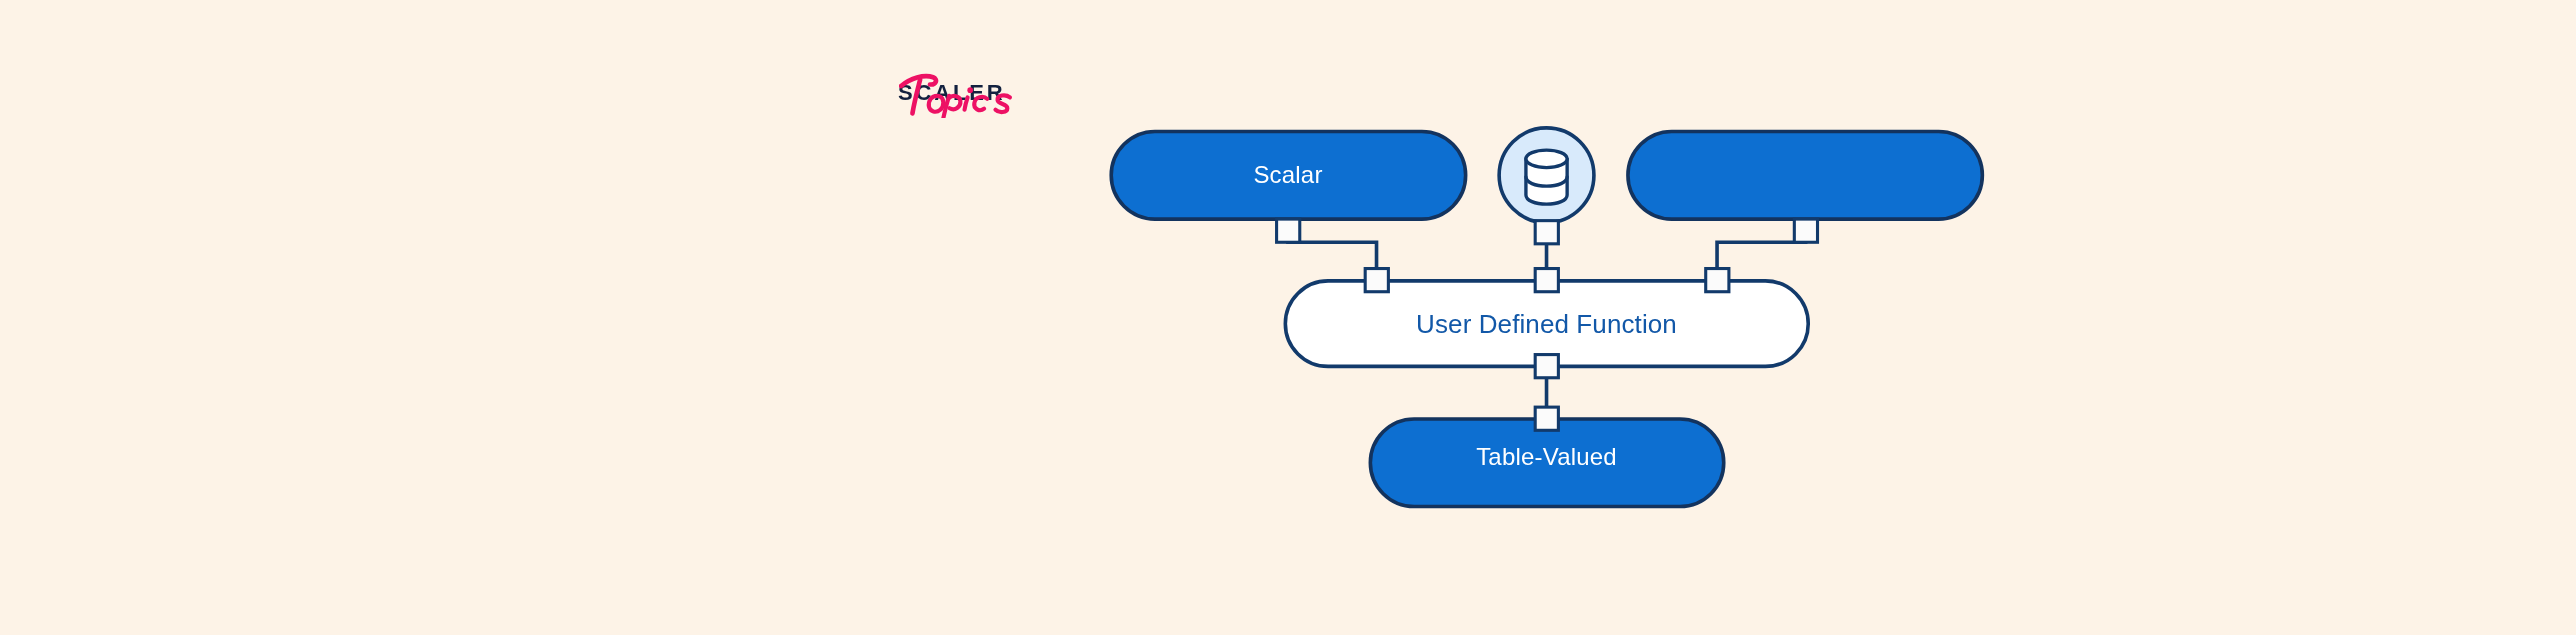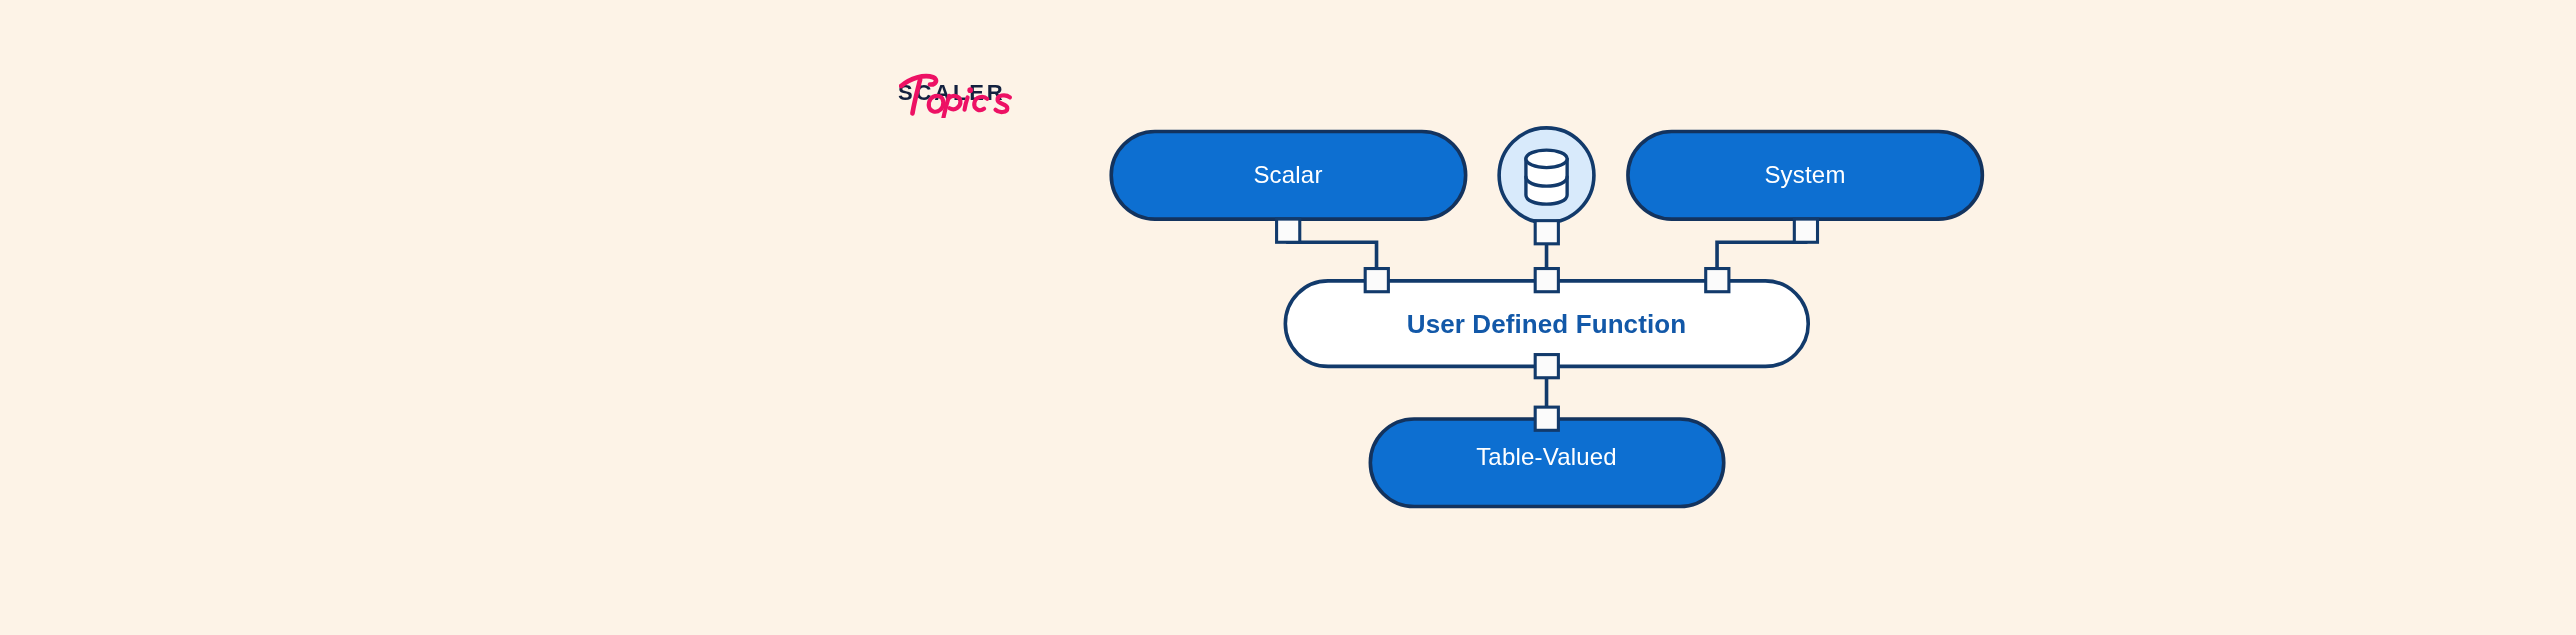--- a/index.html
+++ b/index.html
@@ -72,21 +72,21 @@
   }
   .node-label.pill-text {
     color: #ffffff;
     font-size: 24px;
     font-weight: normal;
     letter-spacing: 0.2px;
   }
   .node-label.center-text {
     color: #1258a8;
     font-size: 26px;
-    font-weight: bold;
+    font-weight: normal;
     letter-spacing: 0.1px;
   }
 
   #label-scalar       { left: 1111px; top: 131px; width: 354px; height: 88px; }
   #label-system       { left: 1628px; top: 131px; width: 354px; height: 88px; }
   #label-udf          { left: 1285px; top: 281px; width: 523px; height: 86px; }
   #label-table-valued { left: 1370px; top: 419px; width: 353px; height: 76px; }
 </style>
 </head>
 <body>
@@ -169,20 +169,19 @@
       <rect x="2980" y="521" width="45" height="45"></rect>
 
       <rect x="2980" y="688" width="45" height="45"></rect>
 
       <rect x="2980" y="790" width="45" height="45"></rect>
     </g>
   </svg>
 
   <div class="node-label pill-text" id="label-scalar">Scalar</div>
 
-  <div class="node-label pill-text" id="label-system">System</div>
 
   <div class="node-label center-text" id="label-udf">User Defined Function</div>
 
   <div class="node-label pill-text" id="label-table-valued">Table-Valued</div>
 
 </div>
 
 
 </body></html>

